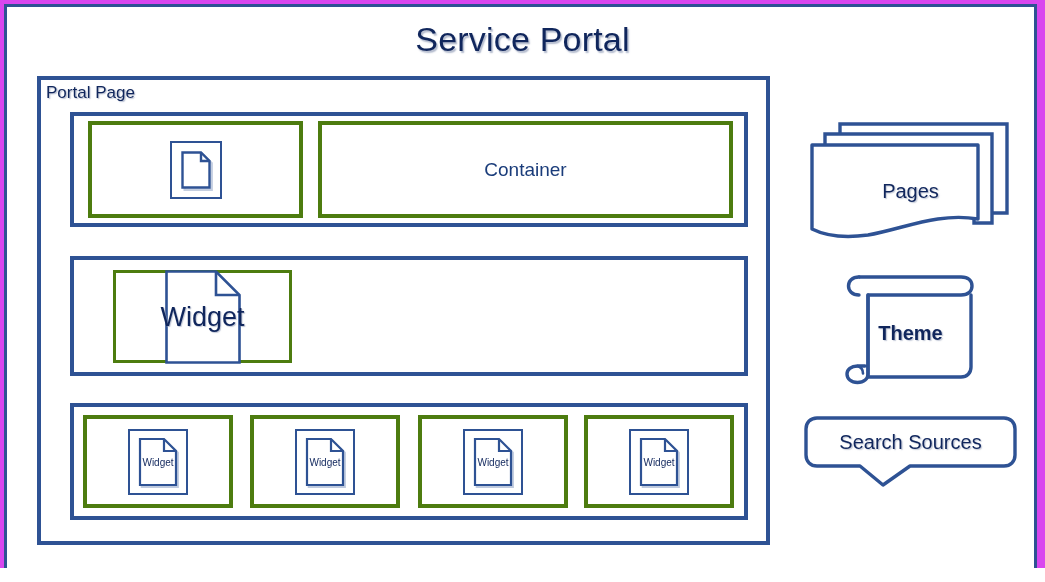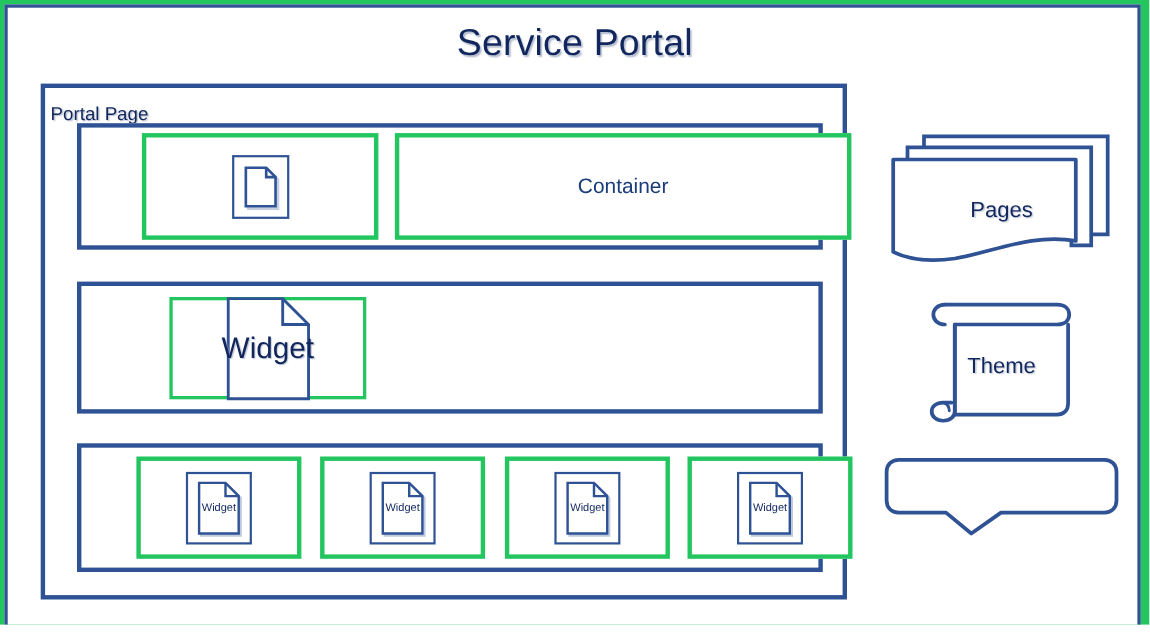--- a/index.html
+++ b/index.html
@@ -7,21 +7,21 @@
     padding: 0;
     background: #ffffff;
   }
   body {
     font-family: "Liberation Sans", sans-serif;
   }
   #canvas {
     position: relative;
     width: 1045px;
     height: 568px;
-    background: #22c55e;
+    background: #d946ef;
     overflow: hidden;
   }
 
   
   .outer-frame {
     position: absolute;
     left: 4px;
     top: 4px;
     width: 1033px;
     height: 570px;
@@ -56,44 +56,42 @@
     background: #ffffff;
   }
   .portal-page-label {
     position: absolute;
     left: 46px;
     top: 83px;
     font-size: 17px;
     color: #10265c;
     text-shadow: 1.2px 1.2px 1.2px rgba(150,160,185,0.7);
     white-space: nowrap;
-    margin-top: 11px;
   }
 
   
   .row-box {
     position: absolute;
     border: 4px solid #2e5294;
     box-sizing: border-box;
     background: #ffffff;
   }
   .row-top    { left: 70px; top: 112px; width: 678px; height: 115px; }
   .row-middle { left: 70px; top: 256px; width: 678px; height: 120px; }
   .row-bottom { left: 70px; top: 403px; width: 678px; height: 117px; }
 
   
   .cell {
     position: absolute;
-    border: 4px solid #22c55e;
+    border: 4px solid #4d7c0f;
     box-sizing: border-box;
     background: #ffffff;
     display: flex;
     align-items: center;
     justify-content: center;
-    margin-left: 41px;
   }
   .cell-doc       { left: 88px;  top: 121px; width: 215px; height: 97px; }
   .cell-container { left: 318px; top: 121px; width: 415px; height: 97px;
                     font-size: 19px; color: #1a3c7a; }
 
   .cell-widget-big {
     left: 113px; top: 270px; width: 179px; height: 93px;
     border-width: 3px;
   }
 
@@ -156,21 +154,21 @@
     left: 0;
     width: 100%;
     text-align: center;
     color: #10265c;
     font-size: 20px;
     text-shadow: 1.2px 1.2px 1.2px rgba(150,160,185,0.6);
     pointer-events: none;
     white-space: nowrap;
   }
   .label-pages  { top: 63px; }
-  .label-theme  { top: 56px; }
+  .label-theme  { top: 56px; font-weight: bold; }
   .label-search { top: 16px; }
 </style>
 </head>
 <body>
 
 <div id="canvas">
 
   <div class="outer-frame"></div>
 
   <div class="page-title">Service Portal</div>
@@ -306,15 +304,16 @@
                L212 40
                C 212 46.5, 207.5 51, 201 51
                L107 51
                L80 70
                L57 51
                L14 51
                C 7.5 51, 3 46.5, 3 40
                L3 14
                C 3 7.5, 7.5 3, 14 3 Z" fill="#ffffff" stroke="#2e5294" stroke-width="3.4" stroke-linejoin="round"></path>
     </svg>
+    <div class="shape-label label-search">Search Sources</div>
   </div>
 
 </div>
 
 </body></html>

